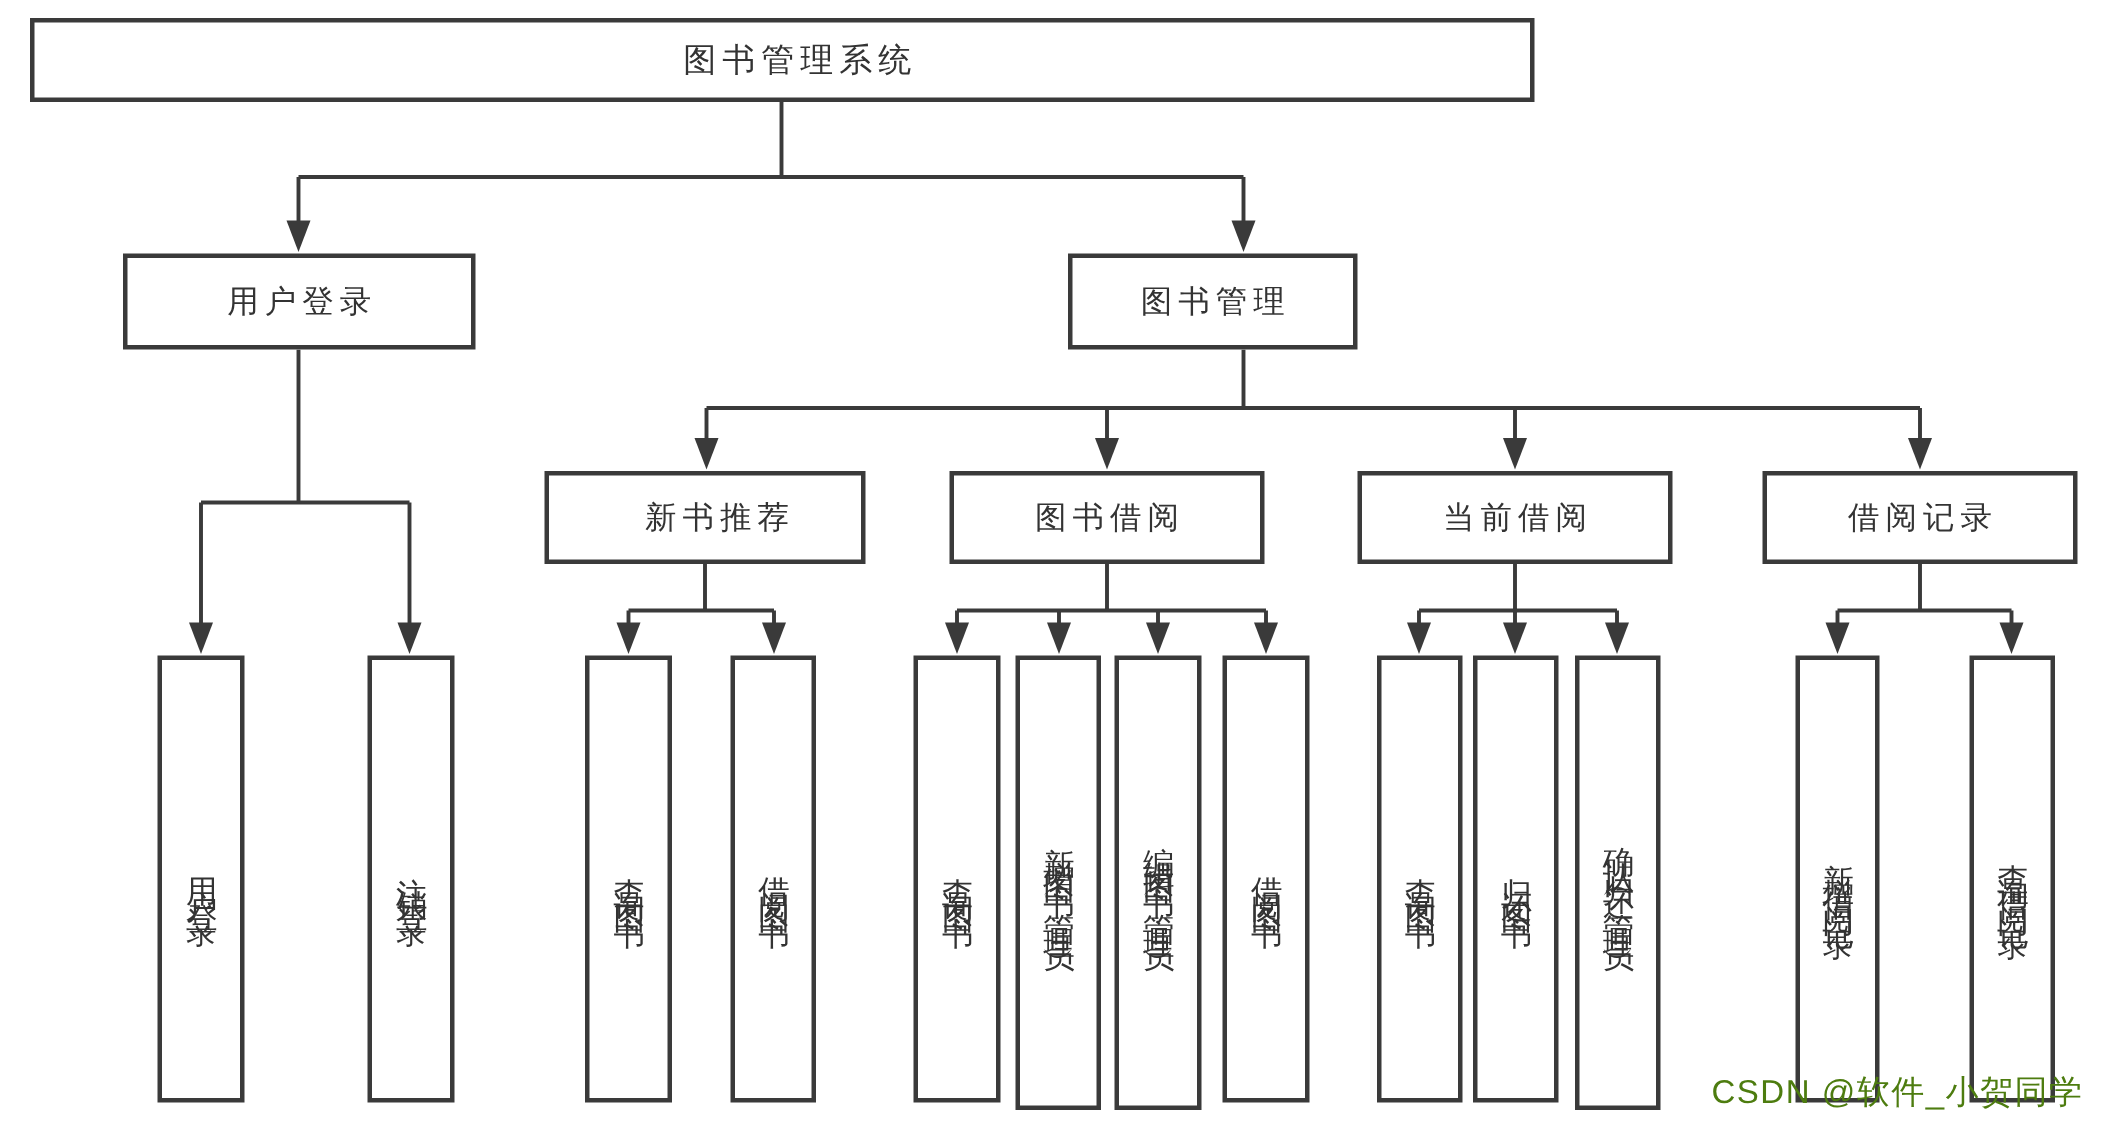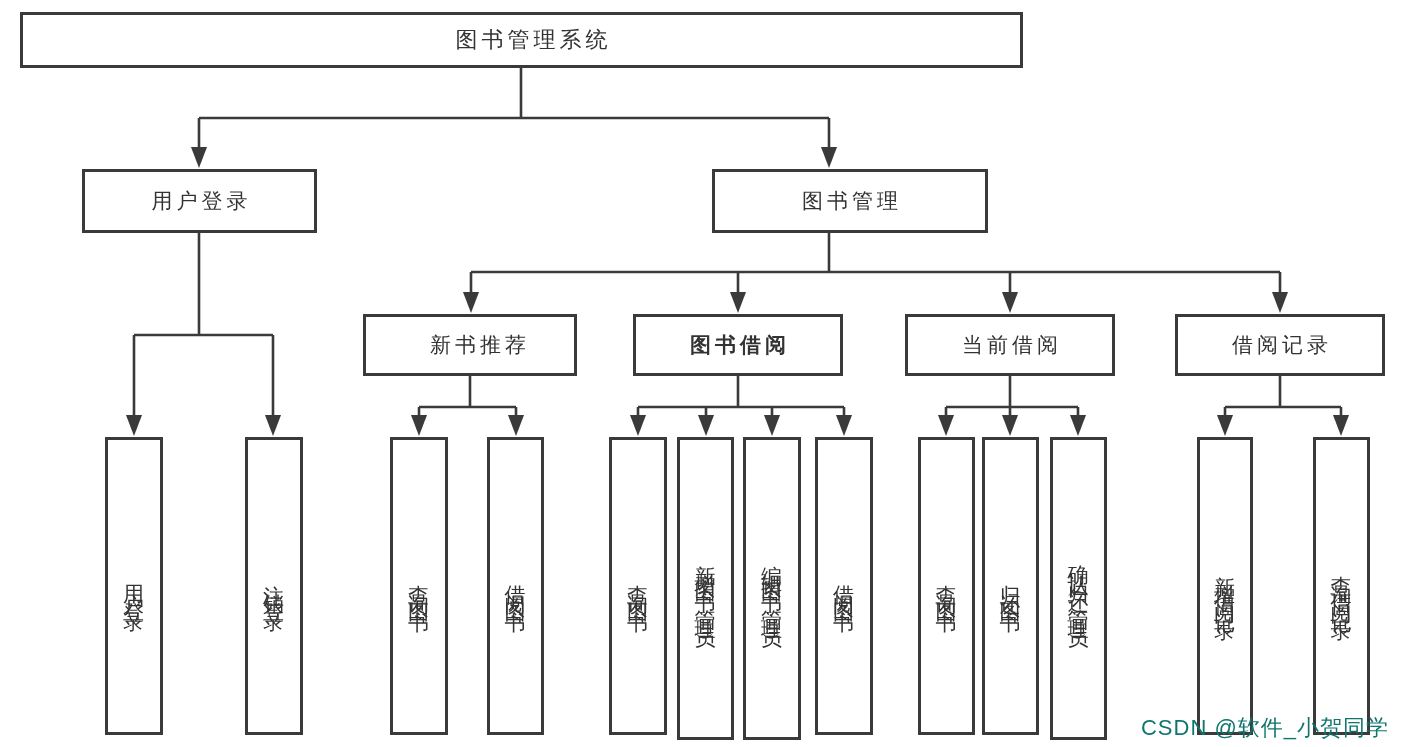--- a/index.html
+++ b/index.html
@@ -60,21 +60,21 @@
     line-height: 1;
     letter-spacing: 9px;
     white-space: nowrap;
   }
   .watermark {
     position: absolute;
     top: 713px;
     right: 16px;
     font-size: 22px;
     letter-spacing: 1px;
-    color: #0f766e;
+    color: #4d7c0f;
   }
 </style>
 </head>
 <body>
 
 <div class="canvas">
 
   <svg class="wires" viewBox="0 0 1405 747">
 
     <g>
@@ -125,28 +125,28 @@
     </g>
   </svg>
 
   <div class="node root" style="left:20px; top:12px; width:1003px; height:56px;">
     <span>图书管理系统</span>
   </div>
 
   <div class="node" style="left:82px; top:169px; width:235px; height:64px;">
     <span>用户登录</span>
   </div>
-  <div class="node" style="left:712px; top:169px; width:276px; height:64px;justify-content:center;">
+  <div class="node" style="left:712px; top:169px; width:193px; height:64px;justify-content:center;">
     <span>图书管理</span>
   </div>
 
   <div class="node" style="left:363px; top:314px; width:214px; height:62px;padding-left:16px;">
     <span>新书推荐</span>
   </div>
-  <div class="node" style="left:633px; top:314px; width:210px; height:62px;font-weight:bold;">
+  <div class="node" style="left:633px; top:314px; width:210px; height:62px;">
     <span>图书借阅</span>
   </div>
   <div class="node" style="left:905px; top:314px; width:210px; height:62px;">
     <span>当前借阅</span>
   </div>
   <div class="node" style="left:1175px; top:314px; width:210px; height:62px;">
     <span>借阅记录</span>
   </div>
 
   <div class="leaf" style="left:105px;">

